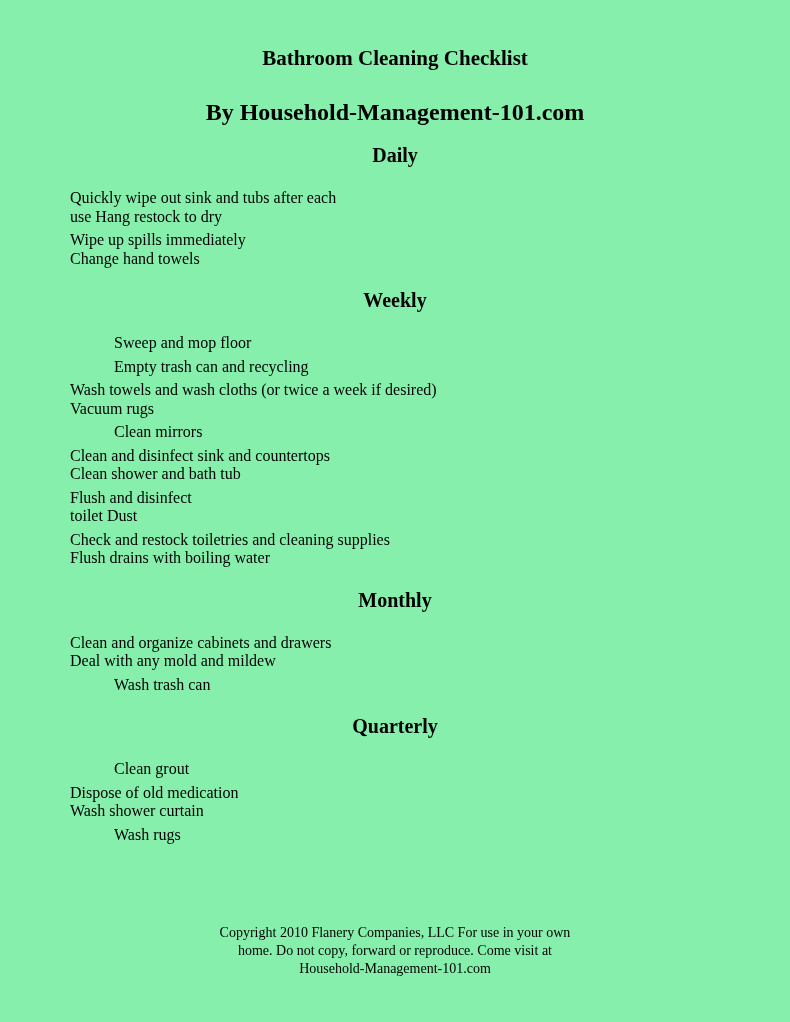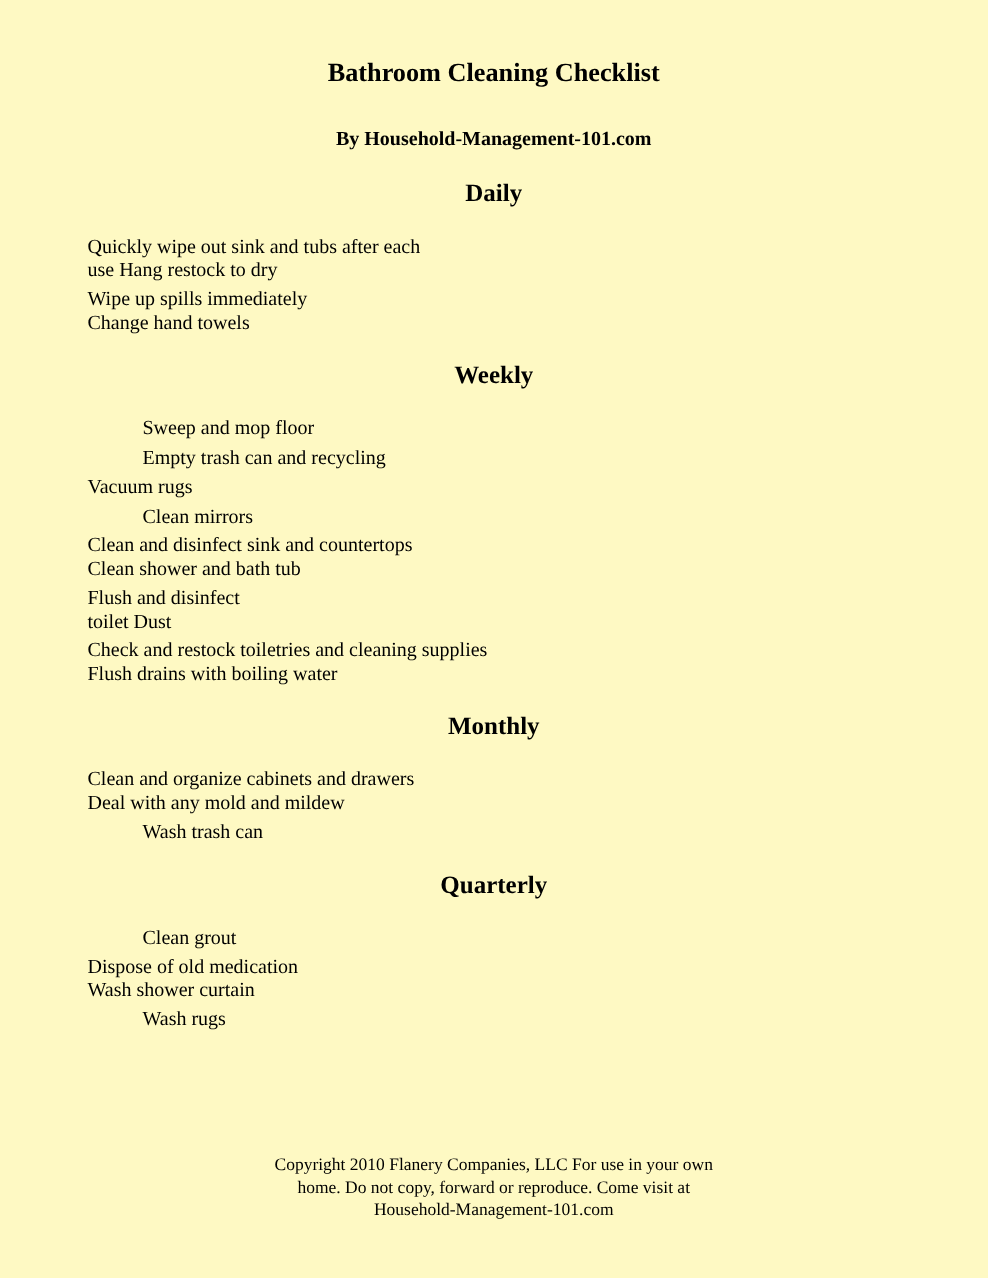--- a/index.html
+++ b/index.html
@@ -8,30 +8,30 @@
     background: #ffffff;
     color: #000000;
     font-family: "Liberation Serif", serif;
   }
   .page {
     position: relative;
     width: 790px; height: 1022px;
     box-sizing: border-box;
     padding-top: 46px;
     overflow: hidden;
-    background: #fef9c3;
+    background: #86efac;
   }
   .doc-title {
     margin: 0;
     font-size: 21px; font-weight: bold;
     line-height: 24px; text-align: center;
   }
   .doc-byline {
     margin: 31px 0 0 0;
-    font-size: 16px; font-weight: bold;
+    font-size: 24px; font-weight: bold;
     line-height: 22px; text-align: center;
   }
   .sec-h {
     margin: 21px 0 22px 0;
     font-size: 20px; font-weight: bold;
     line-height: 23px; text-align: center;
   }
   .para {
     margin: 0 20px 5px 114px;
     font-size: 16px; line-height: 18.5px;
@@ -67,20 +67,21 @@
 
   <section>
     <h3 class="sec-h">Weekly</h3>
     <p class="para">
       <span class="line">Sweep and mop floor</span>
     </p>
     <p class="para">
       <span class="line">Empty trash can and recycling</span>
     </p>
     <p class="para indent">
+      <span class="line">Wash towels and wash cloths (or twice a week if desired)</span>
       <span class="line">Vacuum rugs</span>
     </p>
     <p class="para">
       <span class="line">Clean mirrors</span>
     </p>
     <p class="para indent">
       <span class="line">Clean and disinfect sink and countertops</span>
       <span class="line">Clean shower and bath tub</span>
     </p>
     <p class="para indent">

